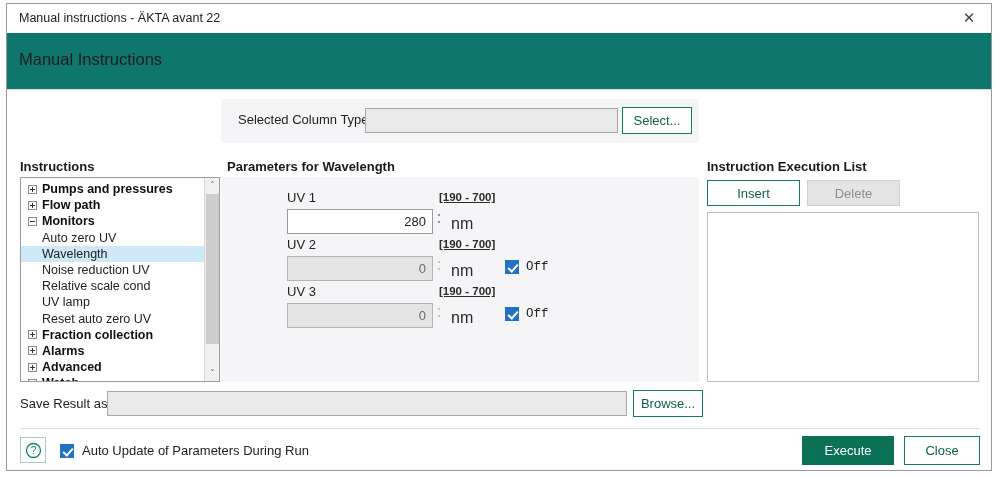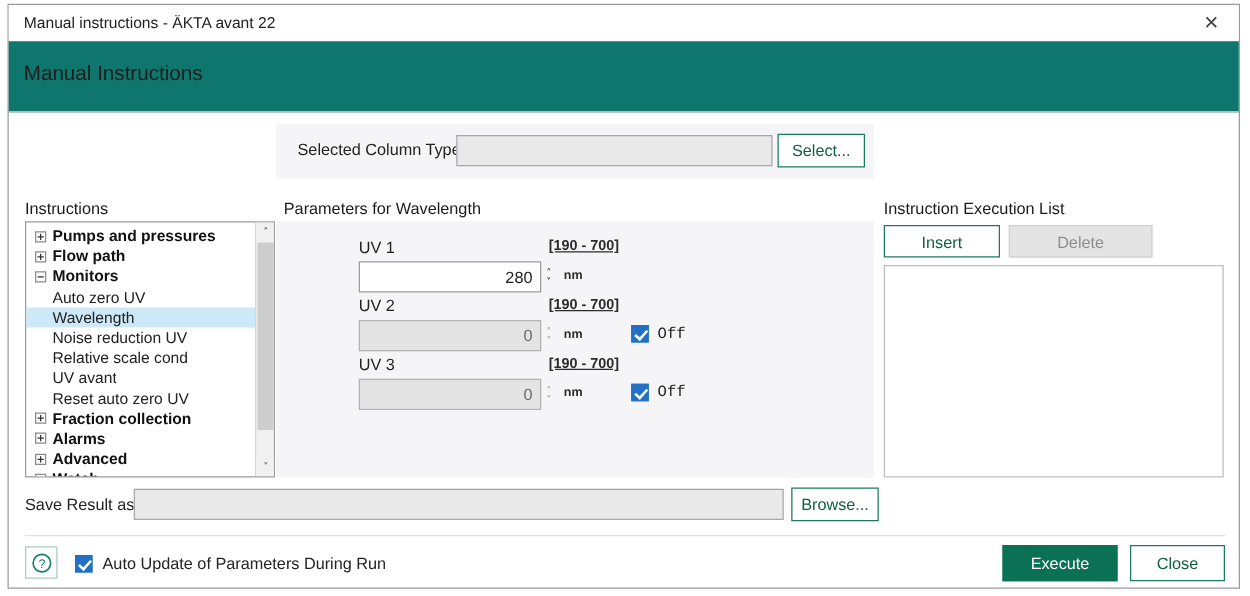--- a/index.html
+++ b/index.html
@@ -51,21 +51,21 @@
     background:#e9e9e9;border:1px solid #a8a8a8;box-sizing:border-box;
   }
   .btn-outline{
     background:#ffffff;border:1px solid #1a7a5e;color:#10603f;
     font-family:"Liberation Sans", sans-serif;font-size:13px;
     display:flex;align-items:center;justify-content:center;
     box-sizing:border-box;cursor:pointer;
   }
   .colstrip .selbtn{position:absolute;left:401px;top:8px;width:70px;height:27px;}
   
-  .sechead{position:absolute;font-size:13px;font-weight:normal;color:#1a1a1a;}
+  .sechead{position:absolute;font-size:13px;font-weight:bold;color:#1a1a1a;}
   
   .tree-wrap{
     position:absolute;left:13px;top:173px;width:200px;height:205px;
     background:#ffffff;border:1px solid #9b9b9b;box-sizing:border-box;
     overflow:hidden;
   }
   .tree{position:absolute;left:0;top:0;right:15px;top:0;padding-top:3px;}
   .tnode{
     height:16.2px;line-height:16.2px;display:flex;align-items:center;
     font-size:12.5px;white-space:nowrap;cursor:default;
@@ -117,35 +117,35 @@
   .pinput.disabled{background:#e4e4e4;color:#6b6b6b;border-color:#b5b5b5;}
   .spin{
     position:absolute;width:12px;height:25px;box-sizing:border-box;
     display:flex;flex-direction:column;align-items:center;justify-content:center;
     cursor:pointer;
   }
   .spin span{
     font-size:8px;line-height:7px;color:#333;font-family:"DejaVu Sans",sans-serif;
   }
   .spin.dim span{color:#9a9a9a;}
-  .punit{position:absolute;font-size:10px;font-weight:bold;color:#2b2b2b;}
+  .punit{position:absolute;font-size:16px;font-weight:normal;color:#2b2b2b;}
   .cbrow{position:absolute;display:flex;align-items:center;gap:7px;font-family:Liberation Mono, monospace;}
   .cbox{
     width:14px;height:14px;background:#2271c4;border:1px solid #2271c4;
     box-sizing:border-box;position:relative;cursor:pointer;flex:0 0 auto;
   }
   .cbox::after{
     content:"";position:absolute;left:4px;top:1px;width:4px;height:8px;
     border:solid #ffffff;border-width:0 2px 2px 0;transform:rotate(42deg);
   }
   .cblabel{font-size:12.5px;color:#222;}
   
   .exec-ins{position:absolute;left:700px;top:176px;width:93px;height:26px;}
   .exec-del{
-    position:absolute;left:800px;top:176px;width:115px;height:26px;
+    position:absolute;left:800px;top:176px;width:93px;height:26px;
     background:#e4e4e4;border:1px solid #cfcfcf;color:#8e8e8e;
     display:flex;align-items:center;justify-content:center;
     font-size:13px;box-sizing:border-box;cursor:default;
     font-family:"Liberation Sans", sans-serif;
   }
   .exec-list{
     position:absolute;left:700px;top:208px;width:272px;height:170px;
     background:#ffffff;border:1px solid #bdbdbd;box-sizing:border-box;
   }
   
@@ -220,21 +220,21 @@
         <div class="tnode child selected">
           <span class="lbl">Wavelength</span>
         </div>
         <div class="tnode child">
           <span class="lbl">Noise reduction UV</span>
         </div>
         <div class="tnode child">
           <span class="lbl">Relative scale cond</span>
         </div>
         <div class="tnode child">
-          <span class="lbl">UV avant</span>
+          <span class="lbl">UV lamp</span>
         </div>
         <div class="tnode child">
           <span class="lbl">Reset auto zero UV</span>
         </div>
         <div class="tnode root">
           <span class="exp plus"></span>
           <span class="lbl">Fraction collection</span>
         </div>
         <div class="tnode root">
           <span class="exp plus"></span>

